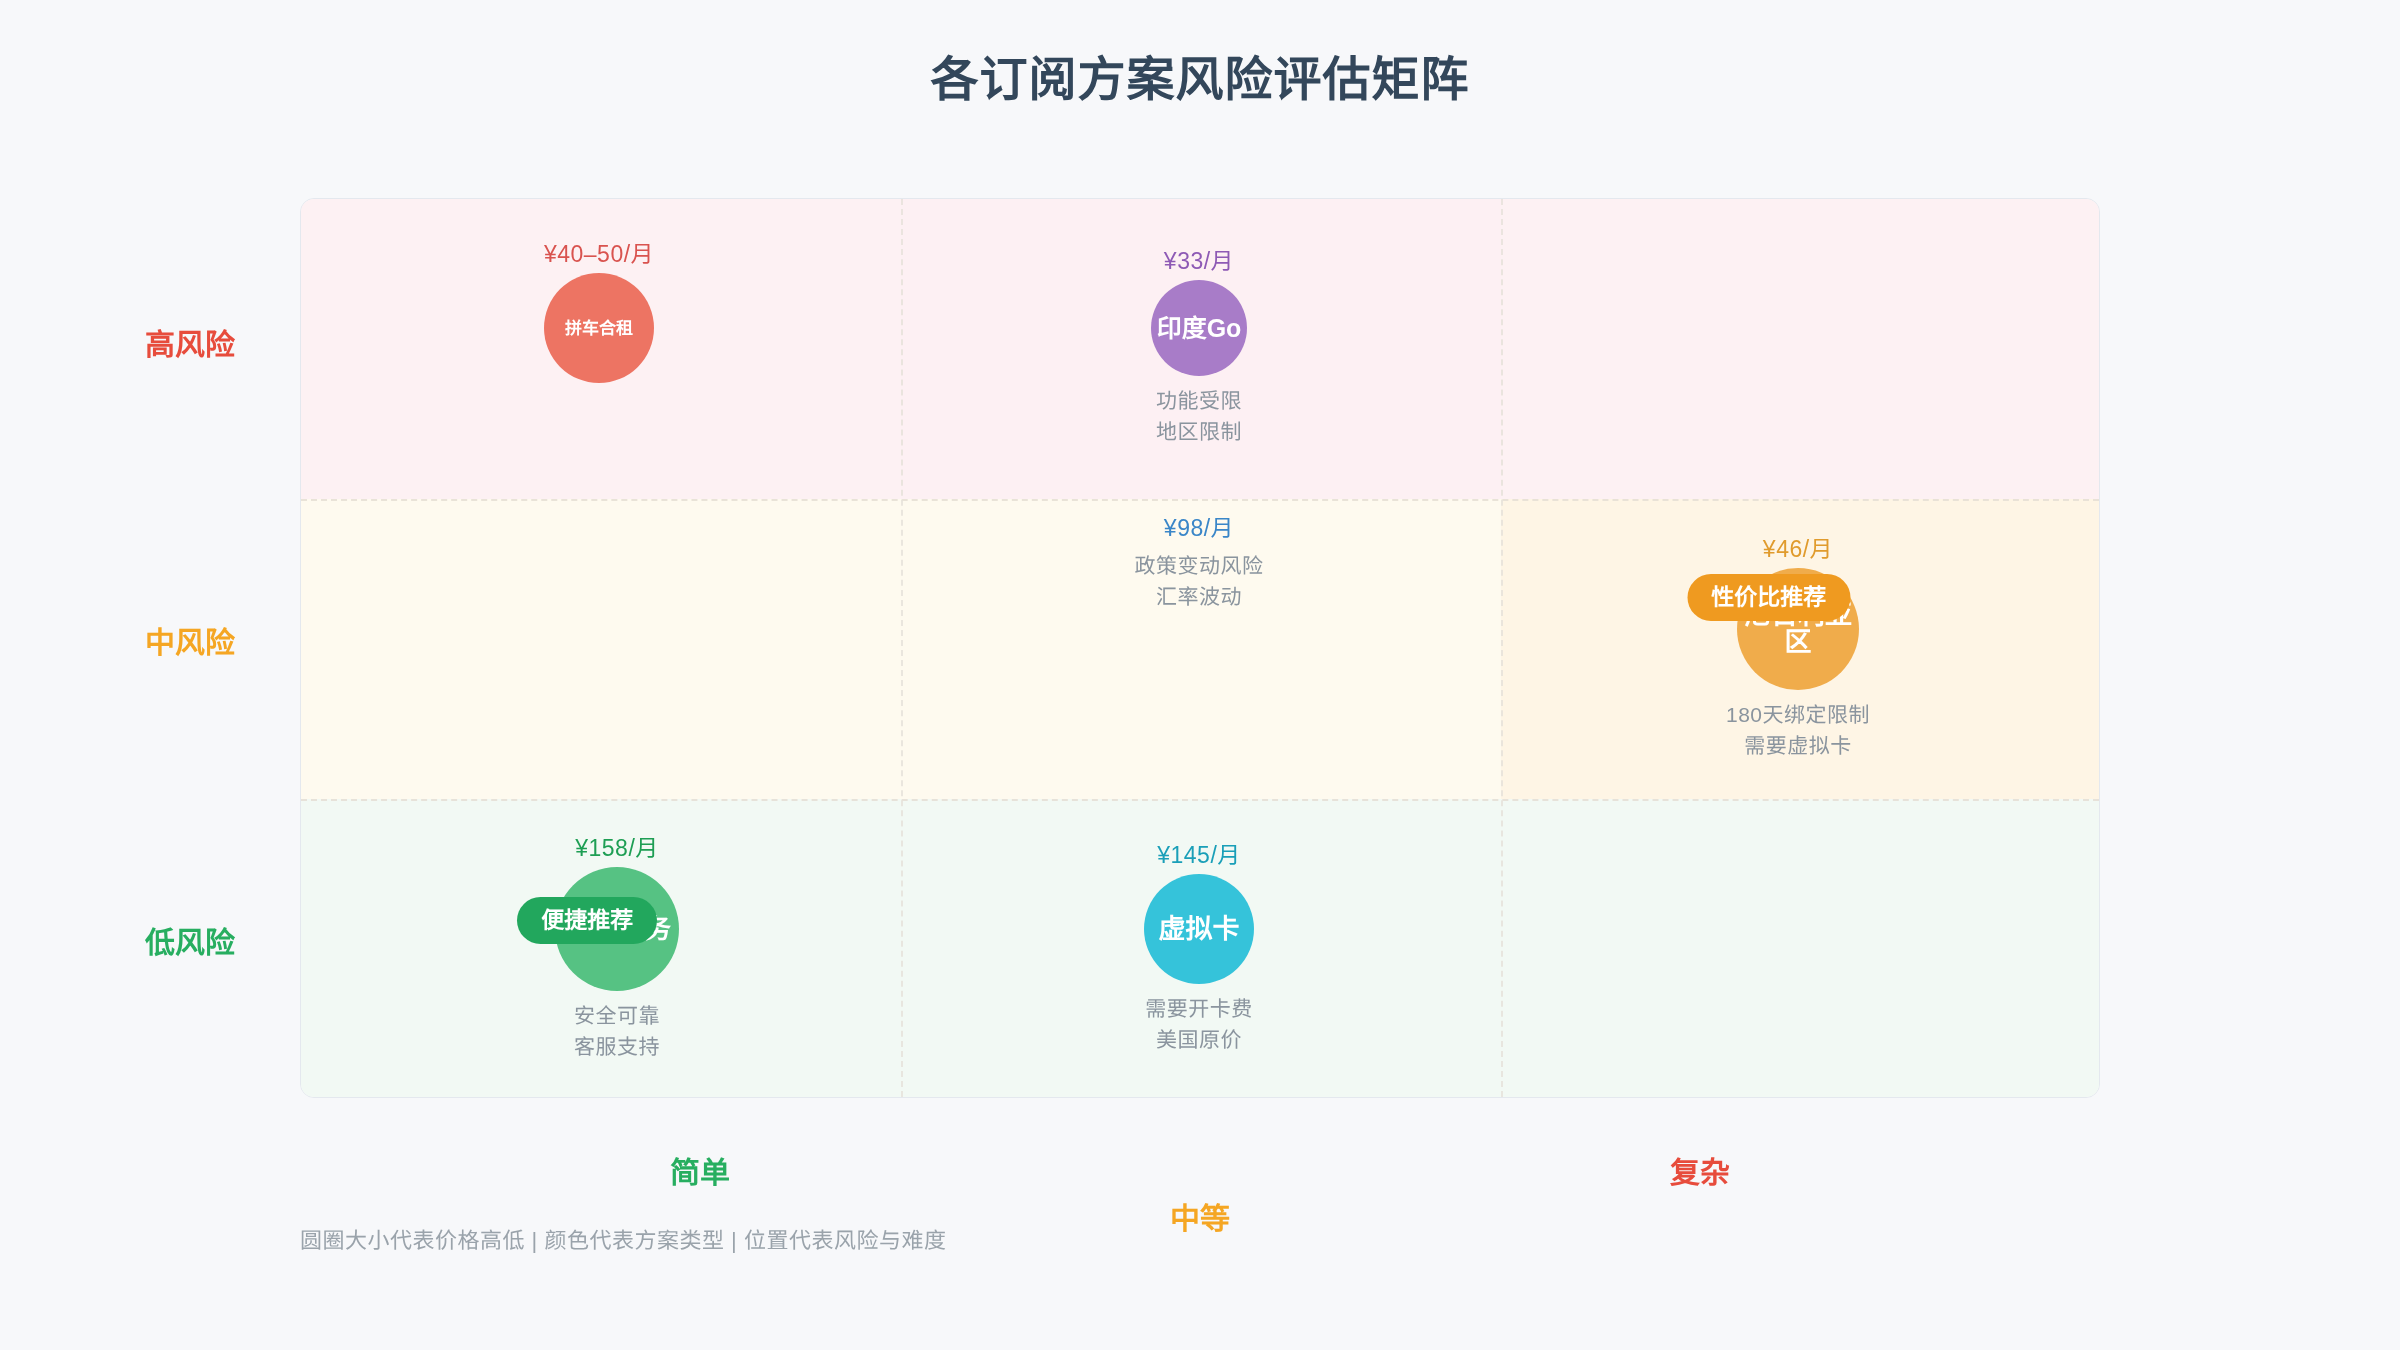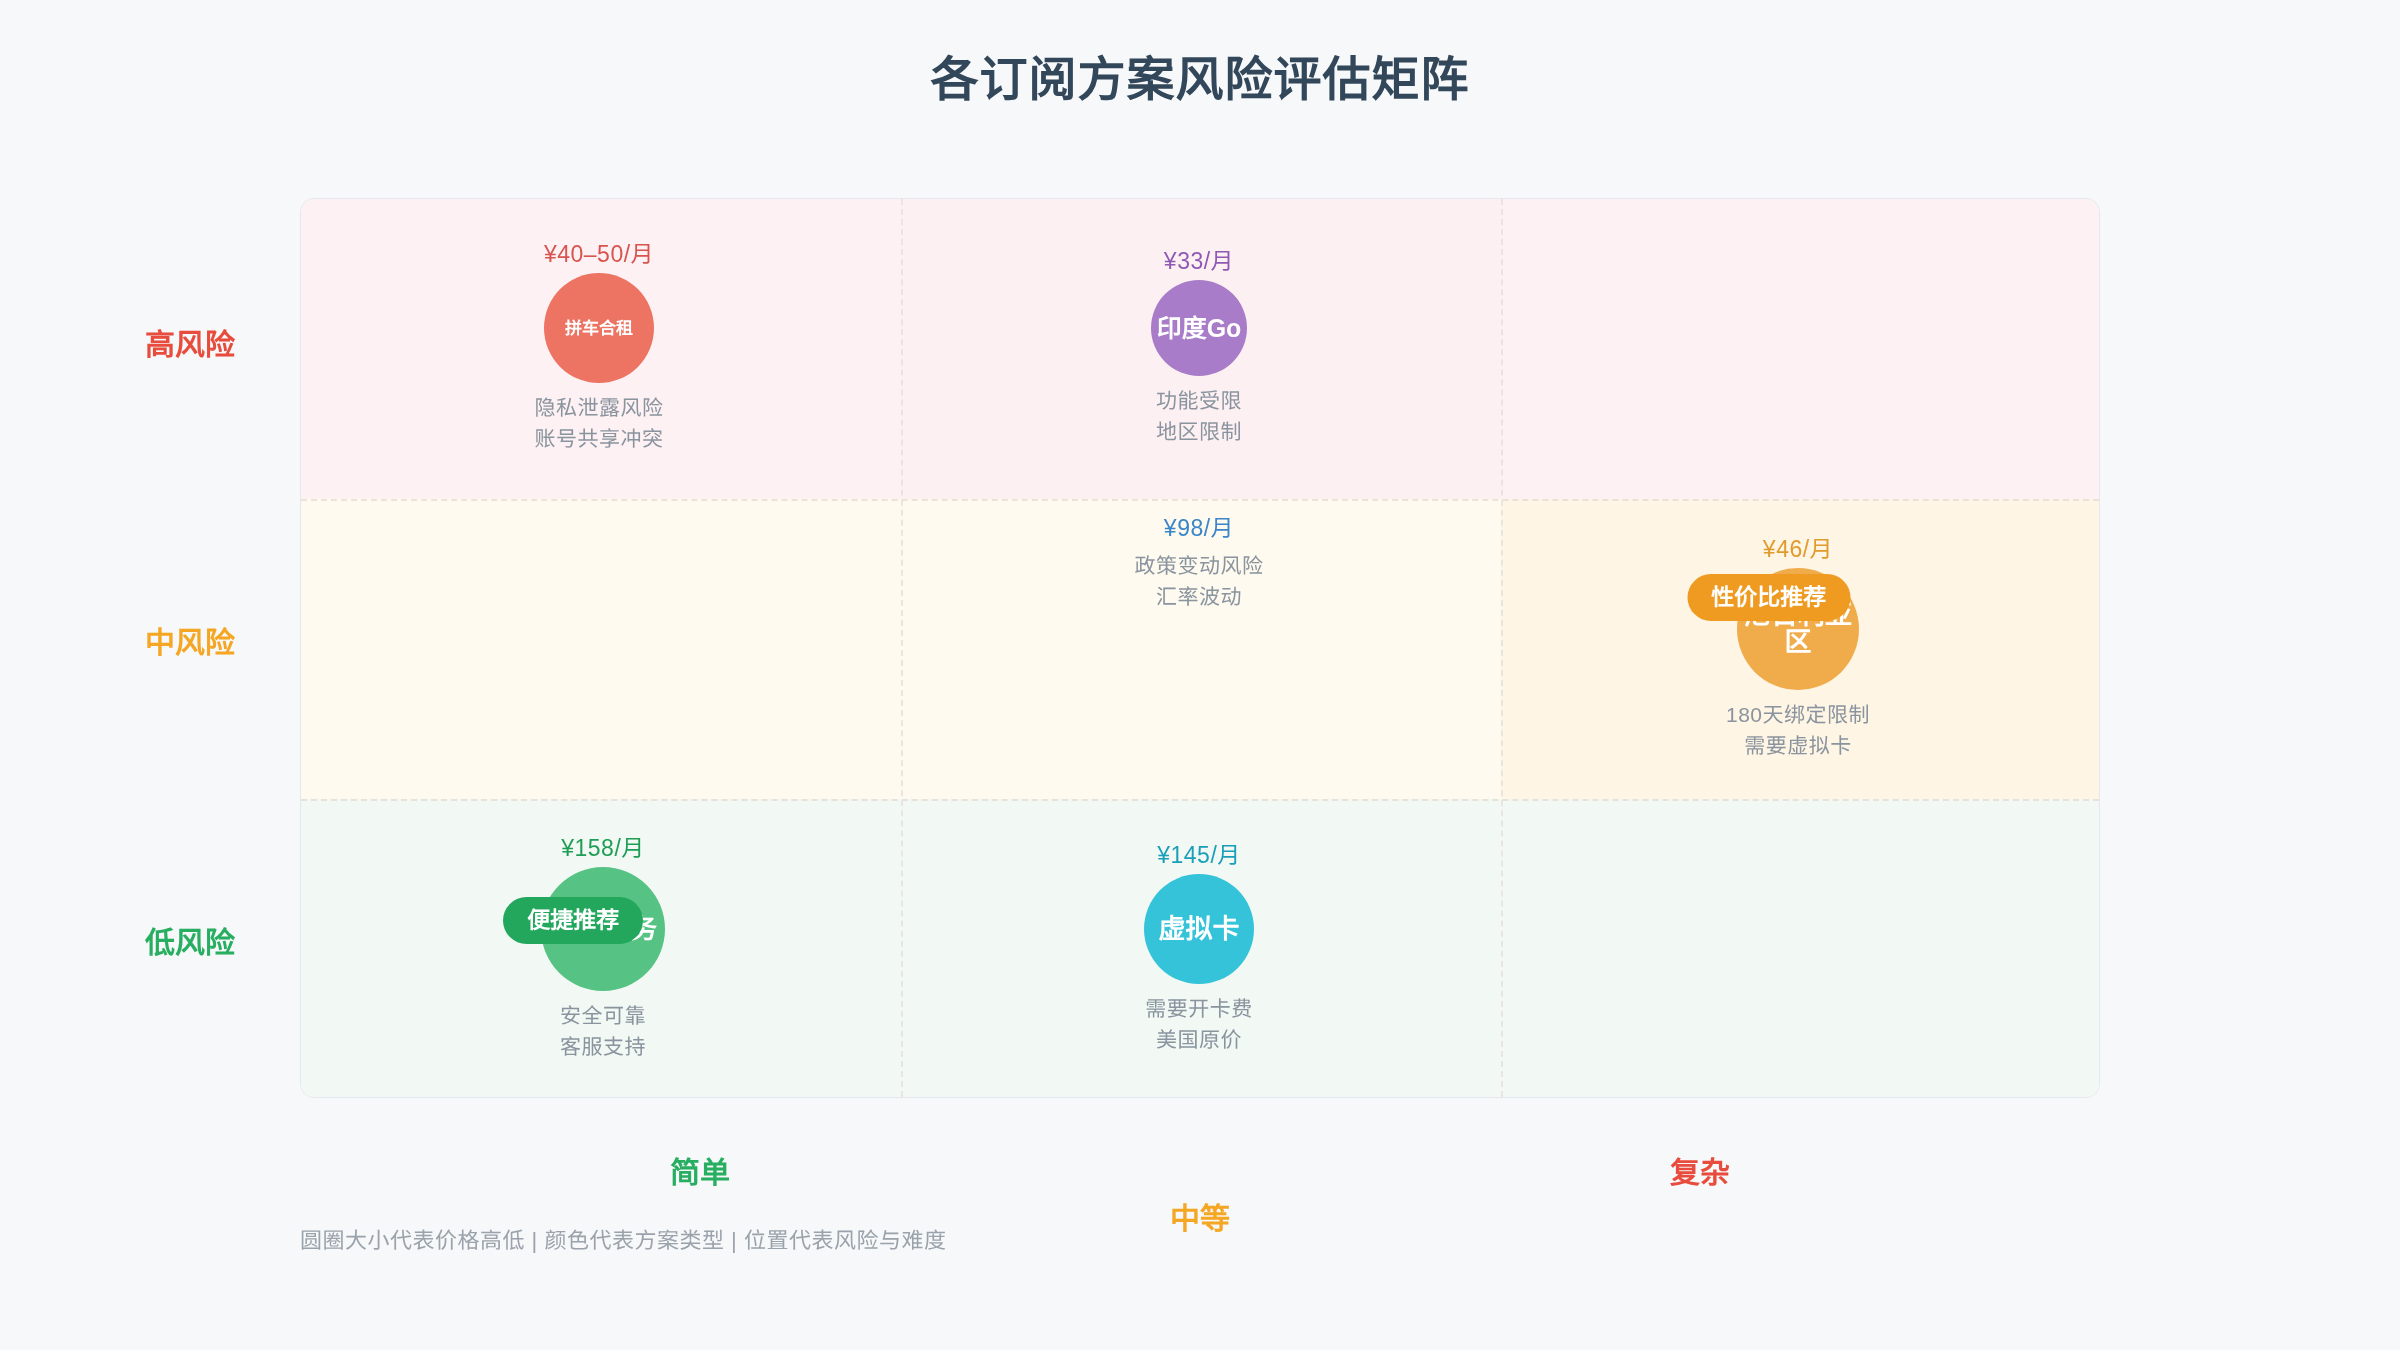--- a/index.html
+++ b/index.html
@@ -139,41 +139,38 @@
     <div class="y-label" style="top: 918px; color: rgb(39, 174, 96);">低风险</div>
   </div>
 <div id="x-axis-labels">
     <div class="x-label" style="left: 550px; color: rgb(39, 174, 96);">简单</div>
     <div class="x-label" style="left: 1050px; color: rgb(245, 166, 35); margin-top: 46px;">中等</div>
     <div class="x-label" style="left: 1550px; color: rgb(231, 76, 60);">复杂</div>
   </div>
 <div id="bubbles-layer">
     <div class="bubble-group" style="left: 599px; top: 242px;"><div class="price" style="color: rgb(217, 83, 79);">¥40–50/月</div><div class="circle-wrap"><div class="circle" style="height: 110px; width: 110px; background: rgb(237, 116, 99); font-size: 17px;">
           <span>拼车合租</span>
-        </div></div><div class="notes">
-        <div>隐私泄露风险</div>
-        <div>账号共享冲突</div>
-      </div></div>
+        </div></div></div>
     <div class="bubble-group" style="left: 1199px; top: 249px;"><div class="price" style="color: rgb(142, 90, 181);">¥33/月</div><div class="circle-wrap"><div class="circle" style="height: 96px; width: 96px; background: rgb(168, 124, 200); font-size: 25px;">
           <span>印度Go</span>
         </div></div><div class="notes">
         <div>功能受限</div>
         <div>地区限制</div>
       </div></div>
     <div class="bubble-group" style="left: 1199px; top: 516px;"><div class="price" style="color: rgb(58, 134, 200);">¥98/月</div><div class="notes">
         <div>政策变动风险</div>
         <div>汇率波动</div>
       </div></div>
     <div class="bubble-group" style="left: 1798px; top: 537px;"><div class="price" style="color: rgb(224, 155, 45);">¥46/月</div><div class="circle-wrap"><div class="circle" style="height: 122px; width: 122px; background: rgb(240, 172, 75); font-size: 27px;">
           <span>尼日利亚区</span>
         </div><div class="badge" style="background: rgb(239, 154, 32); left: 31.72px; top: 6.1px; transform: translate(-50%, 0px);">性价比推荐</div></div><div class="notes">
         <div>180天绑定限制</div>
         <div>需要虚拟卡</div>
       </div></div>
-    <div class="bubble-group" style="left: 603px; top: 836px;"><div class="price" style="color: rgb(30, 158, 84);">¥158/月</div><div class="circle-wrap"><div class="circle" style="height: 124px; width: 124px; background: rgb(86, 194, 131); font-size: 27px;">
+    <div class="bubble-group" style="left: 617px; top: 836px;"><div class="price" style="color: rgb(30, 158, 84);">¥158/月</div><div class="circle-wrap"><div class="circle" style="height: 124px; width: 124px; background: rgb(86, 194, 131); font-size: 27px;">
           <span>直充服务</span>
         </div><div class="badge" style="background: rgb(34, 167, 93); left: 32.24px; top: 6.2px; transform: translate(-50%, 0px); margin-top: 24px;">便捷推荐</div></div><div class="notes">
         <div>安全可靠</div>
         <div>客服支持</div>
       </div></div>
     <div class="bubble-group" style="left: 1199px; top: 843px;"><div class="price" style="color: rgb(26, 159, 184);">¥145/月</div><div class="circle-wrap"><div class="circle" style="height: 110px; width: 110px; background: rgb(53, 195, 218); font-size: 27px;">
           <span>虚拟卡</span>
         </div></div><div class="notes">
         <div>需要开卡费</div>
         <div>美国原价</div>

